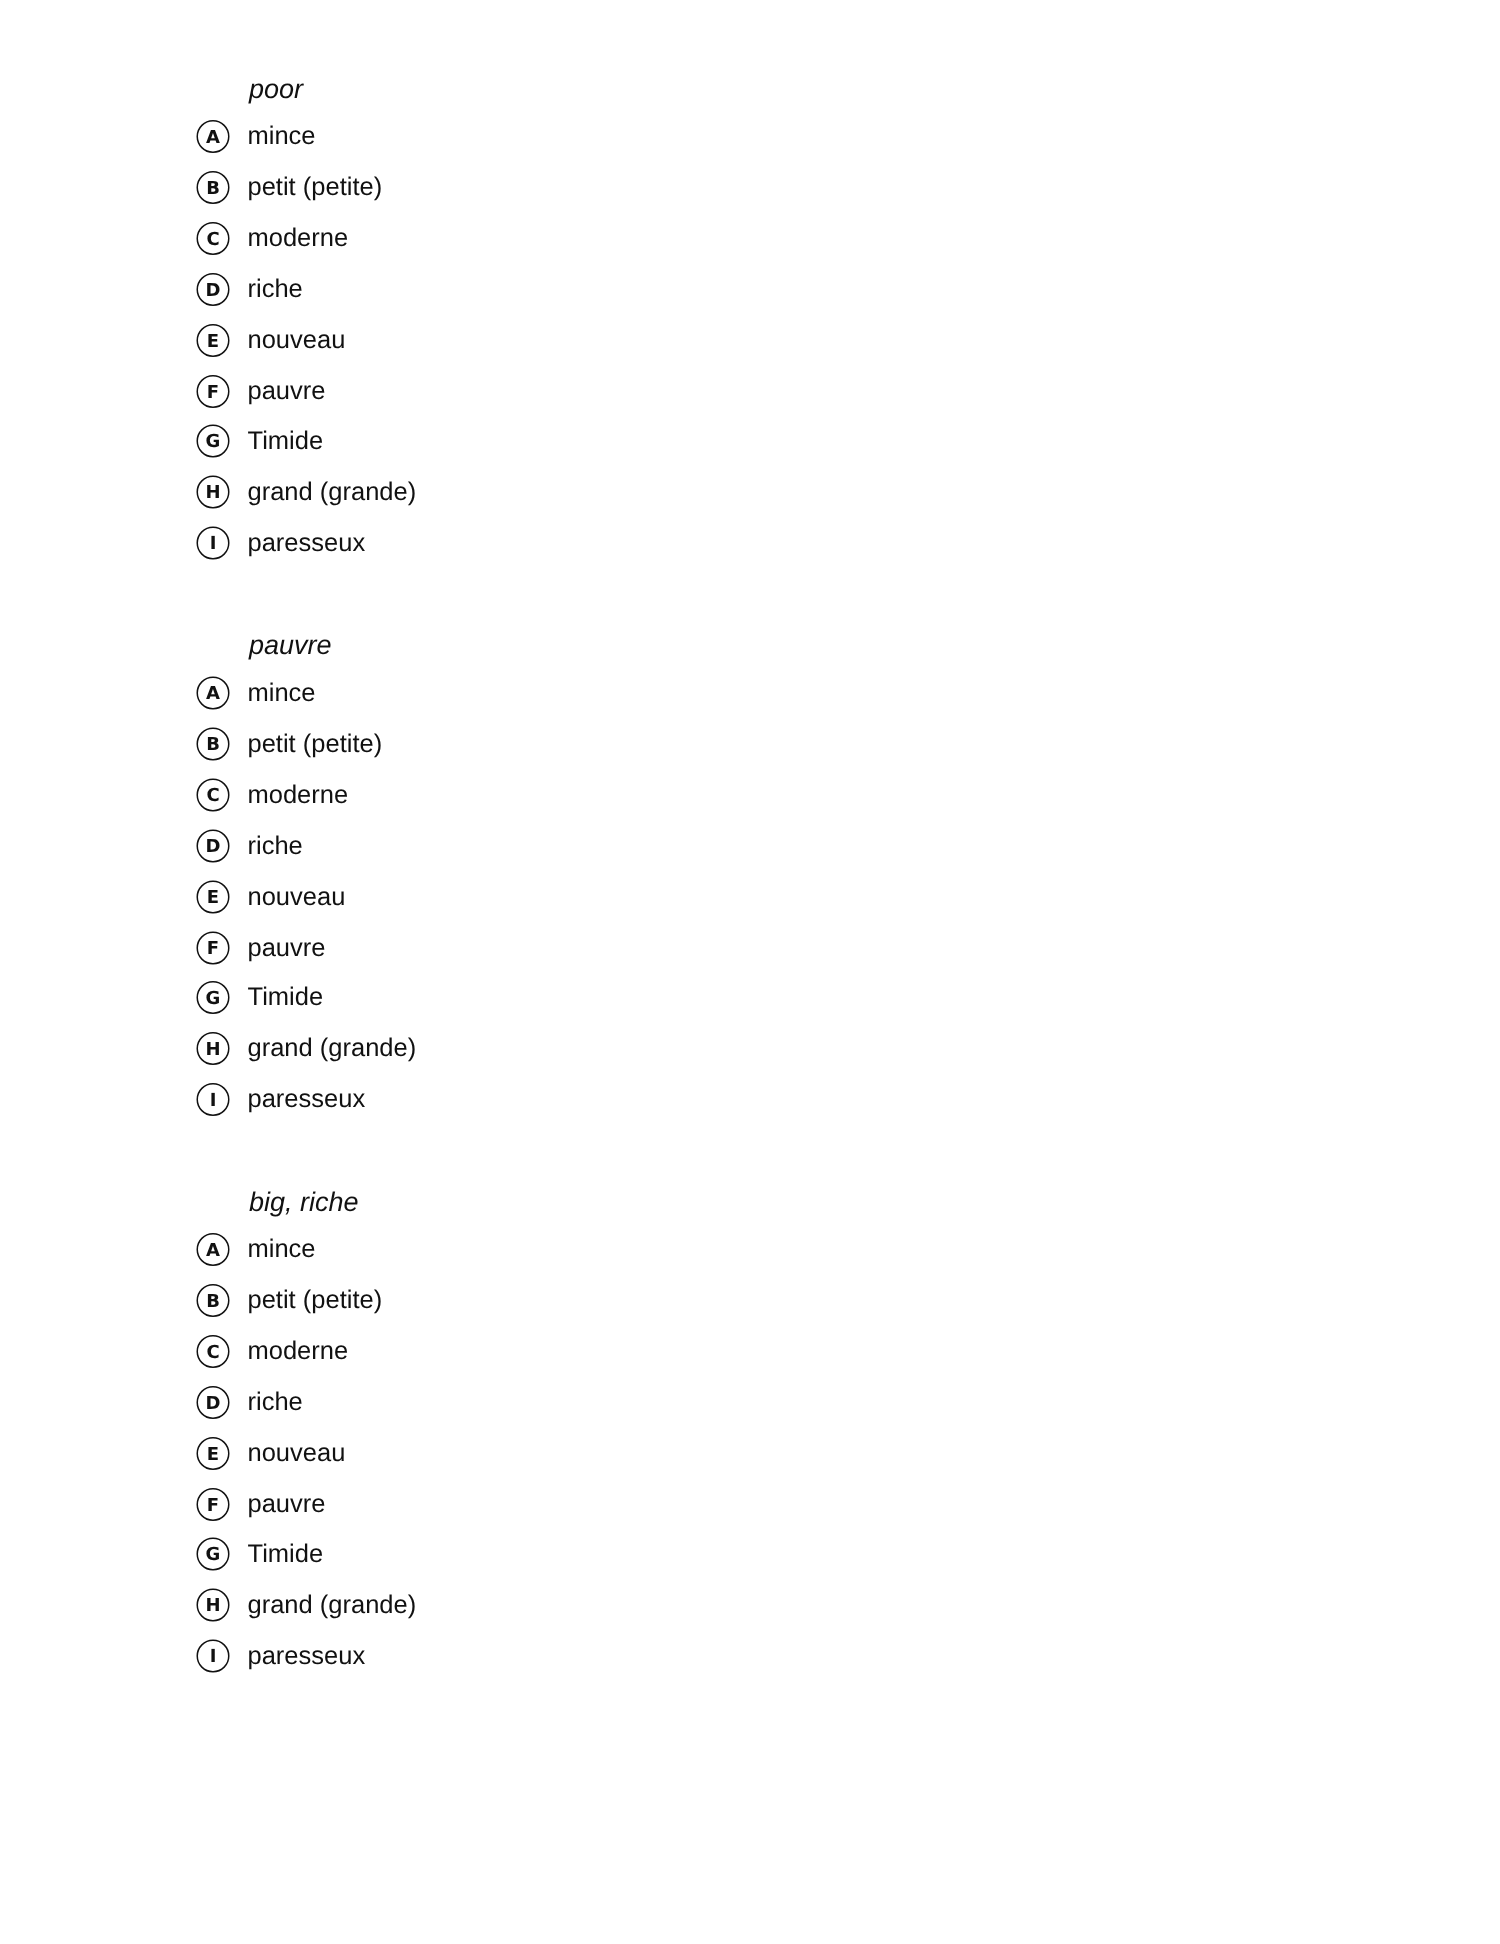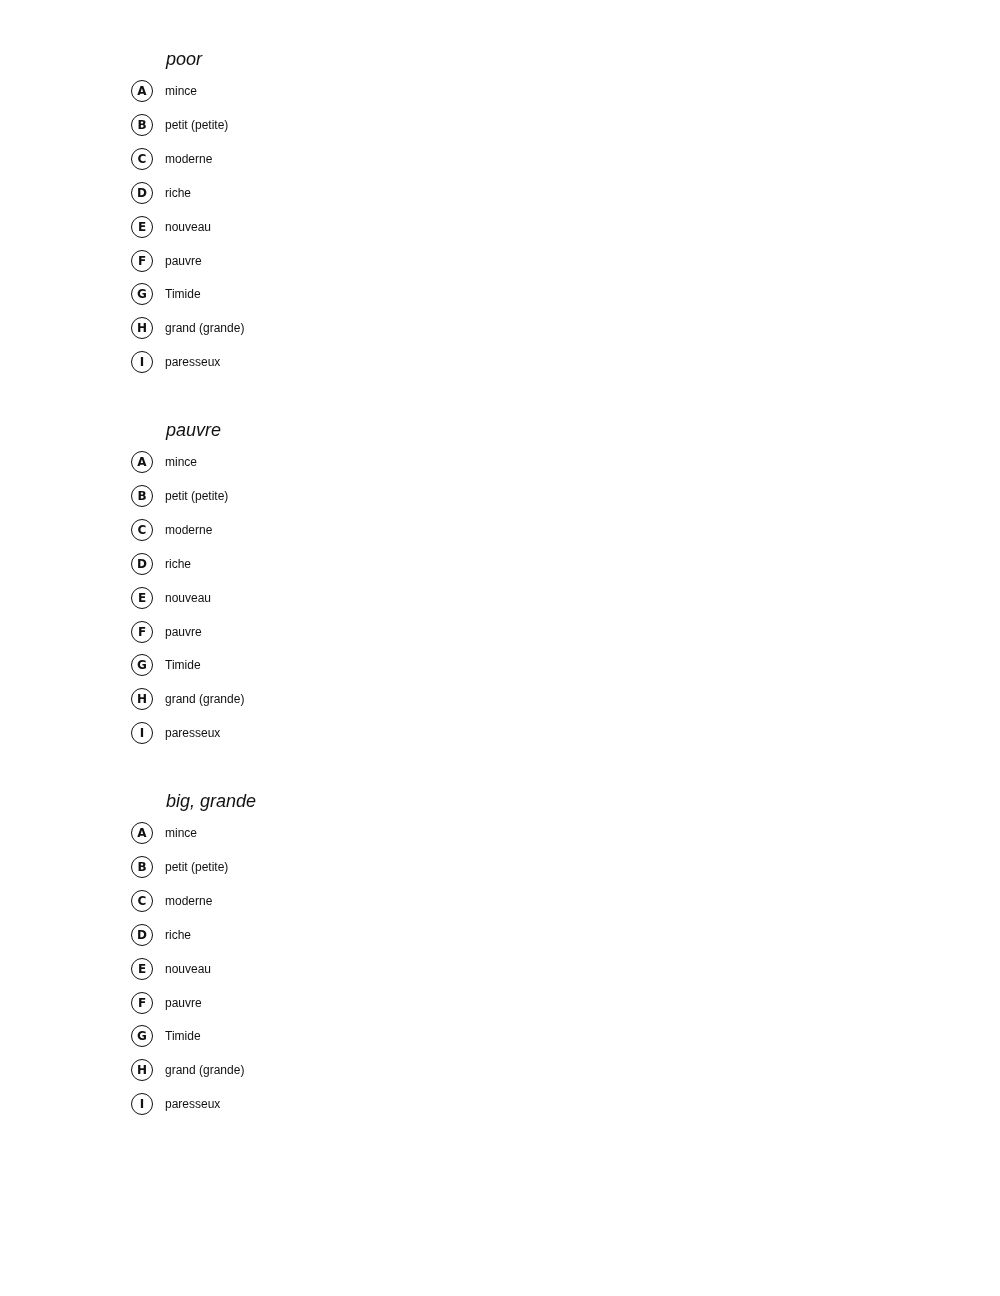--- a/index.html
+++ b/index.html
@@ -2,21 +2,21 @@
 <html><head>
 <meta charset="utf-8">
 <style>
   html, body { margin:0; padding:0; background:#fff; }
   body { width:1000px; height:1296px; position:relative; overflow:hidden; font-family:"Liberation Sans", sans-serif; color:#111; }
   .question { position:absolute; left:0; width:1000px; }
   .q-head { position:absolute; top:0; height:24px; display:flex; align-items:center; }
   .q-text { position:absolute; left:166px; font-size:18px; white-space:nowrap; top:1px;font-style:italic; }
   .option { position:absolute; left:131px; height:26px; display:flex; align-items:center; cursor:pointer; }
   .bubble { width:22px; height:22px; border:1.6px solid #111; border-radius:50%; box-sizing:border-box; display:flex; align-items:center; justify-content:center; font-family:"DejaVu Sans", sans-serif; font-weight:bold; font-size:12px; color:#111; }
-  .opt-text { margin-left:12px; font-size:12px; white-space:nowrap; }
+  .opt-text { margin-left:12px; font-size:17px; white-space:nowrap; }
 </style>
 </head>
 <body>
 
 <div id="doc">
     <div class="question" style="top: 48px;">
       <div class="q-head">
         <span class="q-text">poor</span>
       </div>
       <div class="option" style="top: 30px;">
@@ -92,21 +92,21 @@
         <span class="bubble">H</span>
         <span class="opt-text">grand (grande)</span>
       </div>
       <div class="option" style="top: 301px;">
         <span class="bubble">I</span>
         <span class="opt-text">paresseux</span>
       </div>
     </div>
     <div class="question" style="top: 790px;">
       <div class="q-head">
-        <span class="q-text">big, grande</span>
+        <span class="q-text">big, riche</span>
       </div>
       <div class="option" style="top: 30px;">
         <span class="bubble">A</span>
         <span class="opt-text">mince</span>
       </div>
       <div class="option" style="top: 64px;">
         <span class="bubble">B</span>
         <span class="opt-text">petit (petite)</span>
       </div>
       <div class="option" style="top: 98px;">

